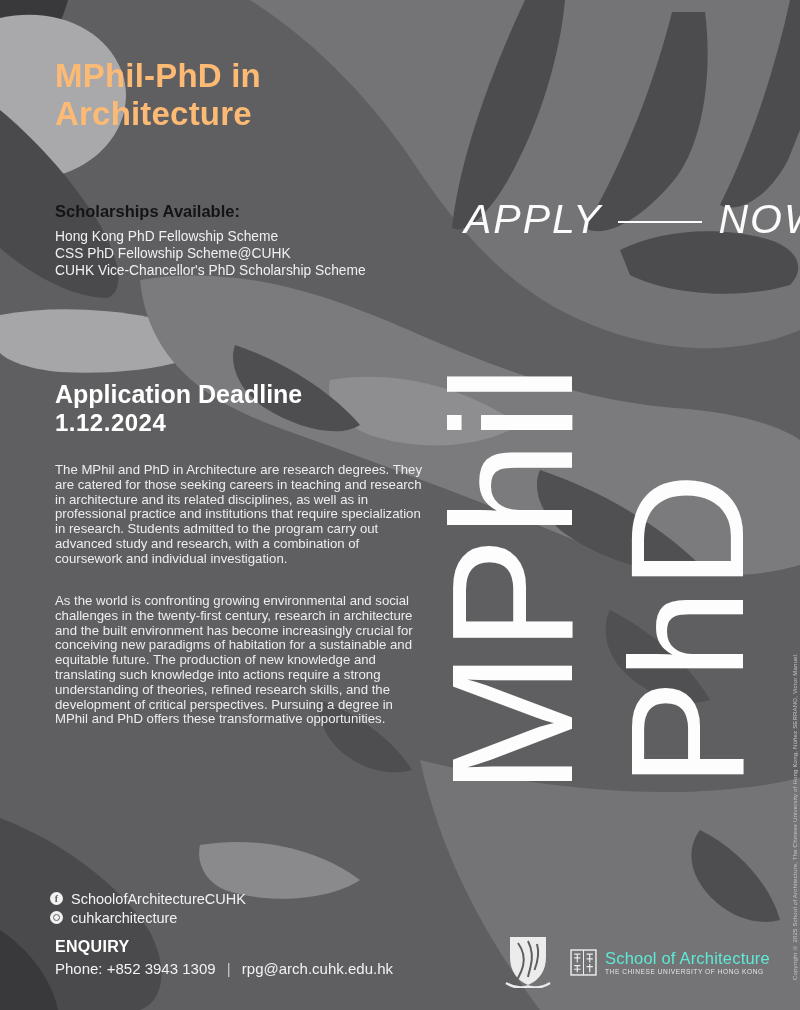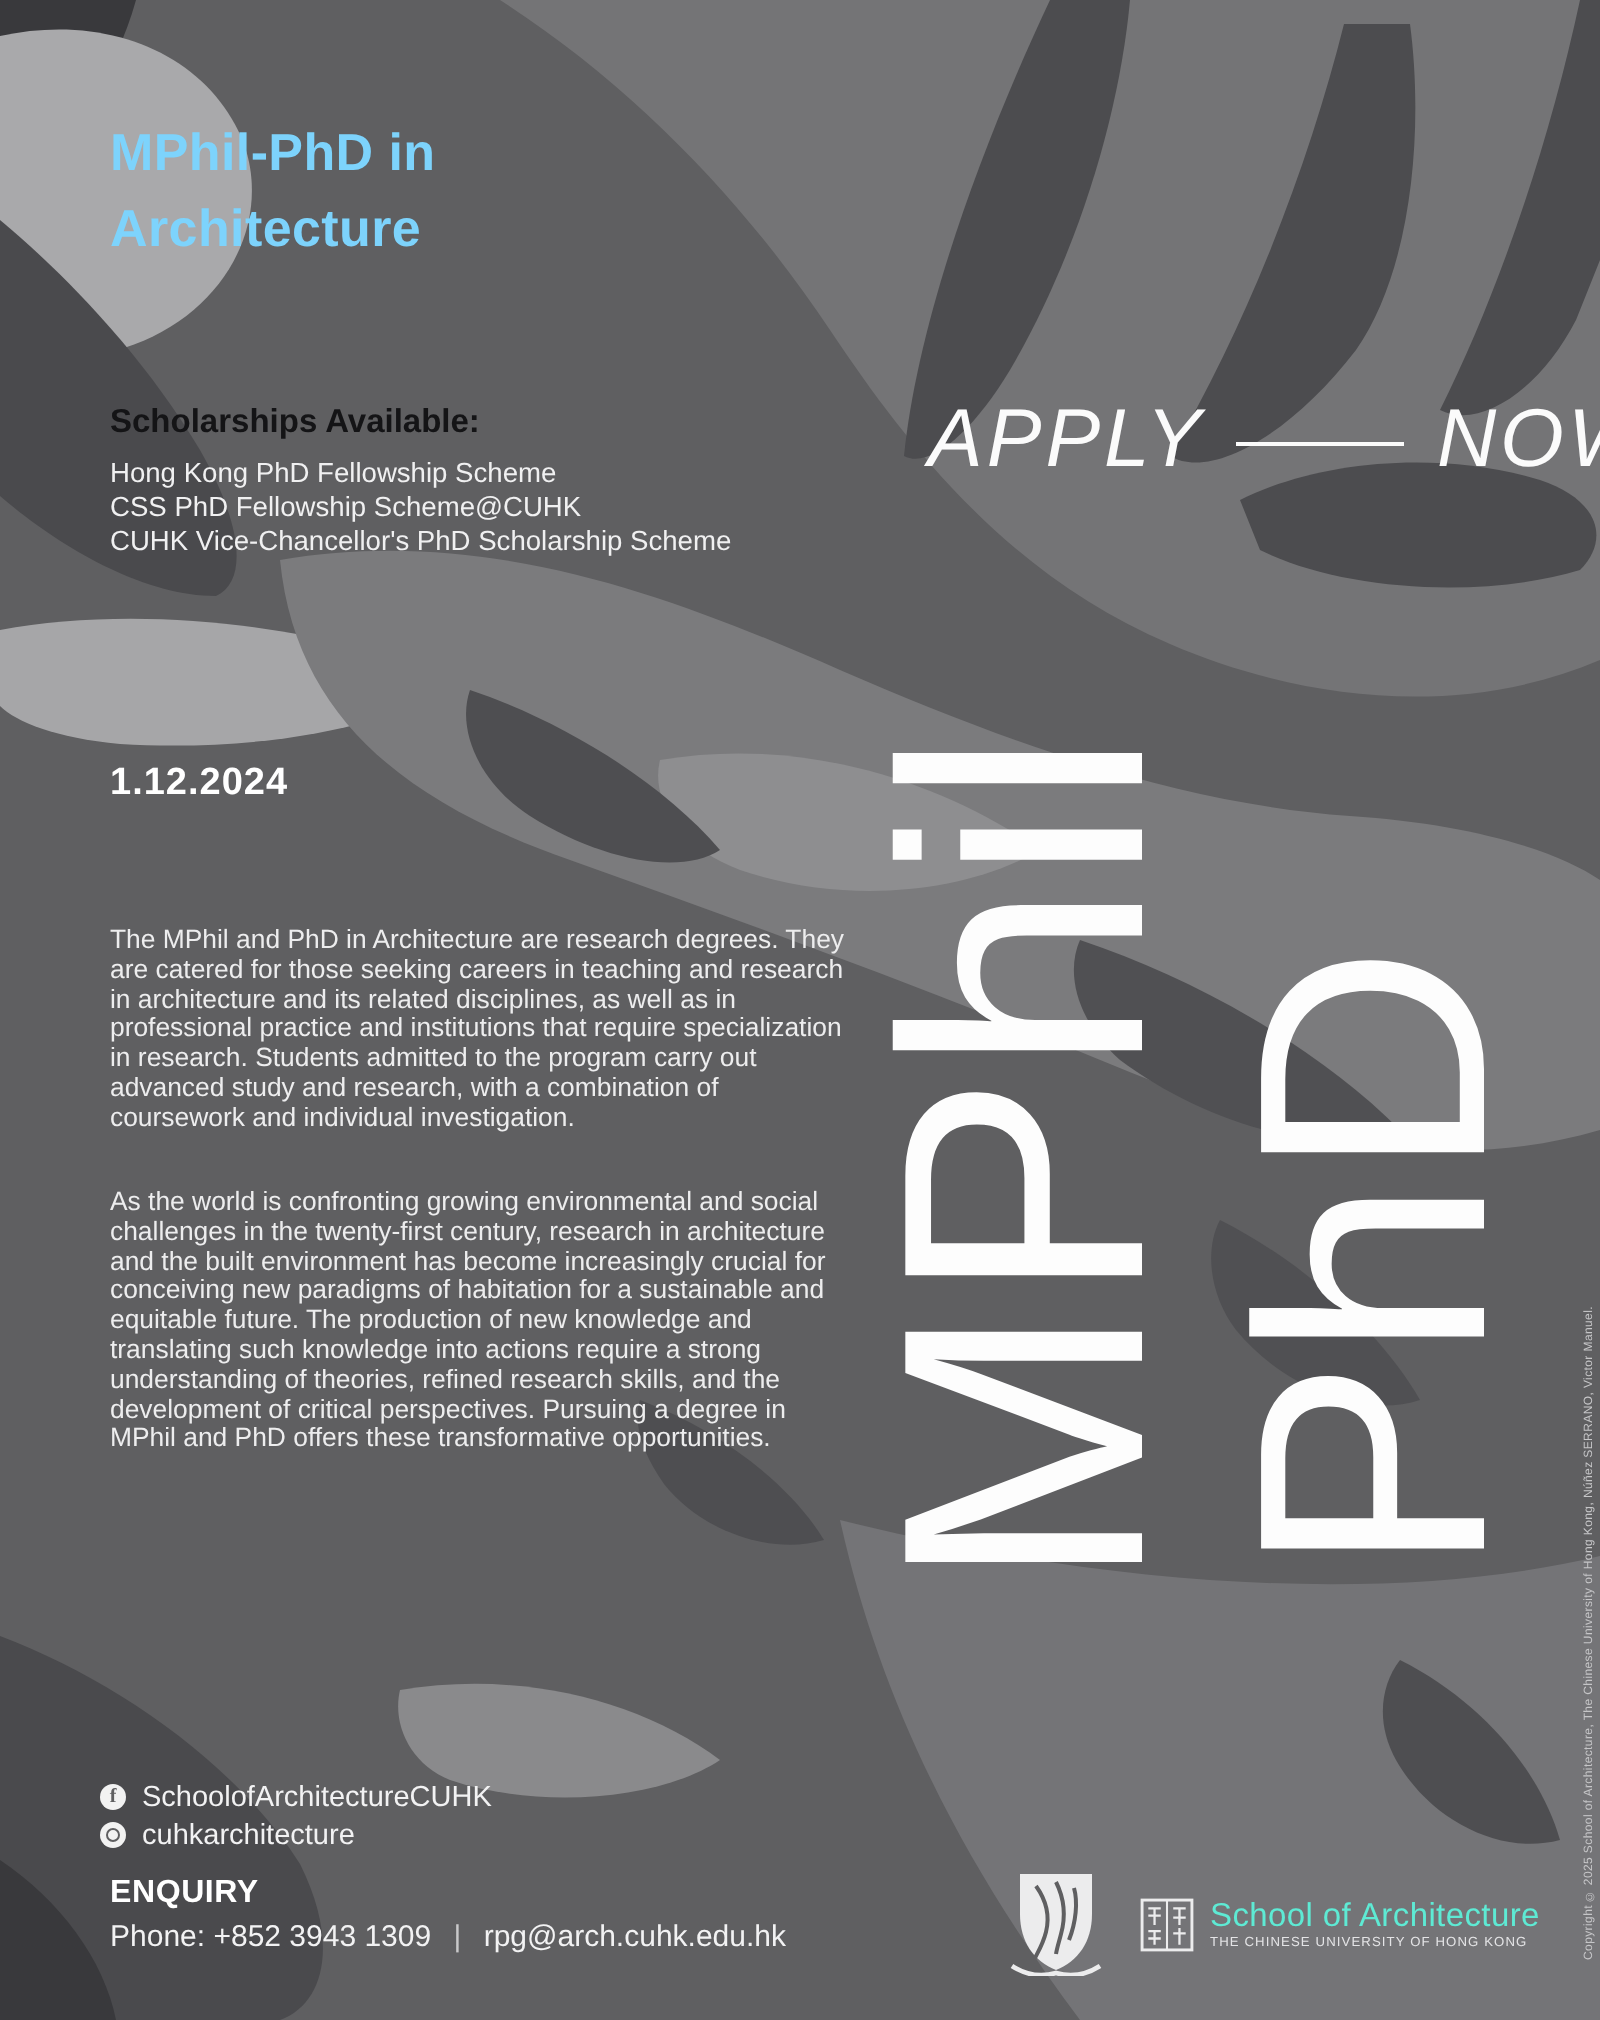--- a/index.html
+++ b/index.html
@@ -1,32 +1,32 @@
 <!DOCTYPE html>
 <html><head>
 <meta charset="utf-8">
 <style>
   html,body{margin:0;padding:0;background:#222;}
   .poster{position:relative;width:800px;height:1010px;overflow:hidden;
     background:#5f5f61;font-family:"Liberation Sans",sans-serif;color:#fff;}
   .bg{position:absolute;inset:0;width:100%;height:100%;}
 
-  .title{position:absolute;left:55px;top:57px;font-size:26px;line-height:38px;
-    font-weight:700;color:#7dd3fc;letter-spacing:0.2px;}
+  .title{position:absolute;left:55px;top:57px;font-size:33px;line-height:38px;
+    font-weight:700;color:#fdba74;letter-spacing:0.2px;}
 
   .sch-head{position:absolute;left:55px;top:202px;font-size:16.5px;font-weight:700;color:#141416;}
   .sch-list{position:absolute;left:55px;top:228px;font-size:13.8px;line-height:17px;color:#f0f0f1;}
 
   .apply{position:absolute;left:464px;top:196px;display:flex;align-items:center;gap:16px;
     font-size:41px;font-style:italic;font-weight:300;letter-spacing:2px;color:#fbfbfb;}
   .apply-dash{width:84px;height:2px;background:#fbfbfb;margin-top:4px;}
 
   .deadline{position:absolute;left:55px;top:379px;}
   .deadline-h{font-size:25px;font-weight:700;line-height:31px;}
-  .deadline-d{font-size:19px;font-weight:700;line-height:26px;letter-spacing:0.5px;}
+  .deadline-d{font-size:24px;font-weight:700;line-height:26px;letter-spacing:0.5px;}
 
   .para{position:absolute;left:55px;width:372px;font-size:13.2px;line-height:14.8px;
     color:#ededee;font-weight:400;}
   .p1{top:463px;} .p2{top:594px;}
 
   .watermark{position:absolute;display:flex;align-items:center;justify-content:center;
     transform:rotate(-90deg);color:#fdfdfd;font-weight:400;white-space:nowrap;}
   .wm-mphil{left:287px;top:490px;width:450px;height:180px;font-size:172px;}
   .wm-phd{left:532px;top:545px;width:310px;height:170px;font-size:162px;}
 
@@ -97,20 +97,21 @@
     <div>CUHK Vice-Chancellor's PhD Scholarship Scheme</div>
   </div>
 
   <div class="apply">
     <span>APPLY</span>
     <span class="apply-dash"></span>
     <span>NOW</span>
   </div>
 
   <div class="deadline">
+    <div class="deadline-h">Application Deadline</div>
     <div class="deadline-d">1.12.2024</div>
   </div>
 
   <div class="para p1">The MPhil and PhD in Architecture are research degrees. They are catered for those seeking careers in teaching and research in architecture and its related disciplines, as well as in professional practice and institutions that require specialization in research. Students admitted to the program carry out advanced study and research, with a combination of coursework and individual investigation.</div>
   <div class="para p2">As the world is confronting growing environmental and social challenges in the twenty-first century, research in architecture and the built environment has become increasingly crucial for conceiving new paradigms of habitation for a sustainable and equitable future. The production of new knowledge and translating such knowledge into actions require a strong understanding of theories, refined research skills, and the development of critical perspectives. Pursuing a degree in MPhil and PhD offers these transformative opportunities.</div>
 
   <div class="social">
     <div class="social-row">
       <span class="icon-fb">f</span>
       <span>SchoolofArchitectureCUHK</span>

